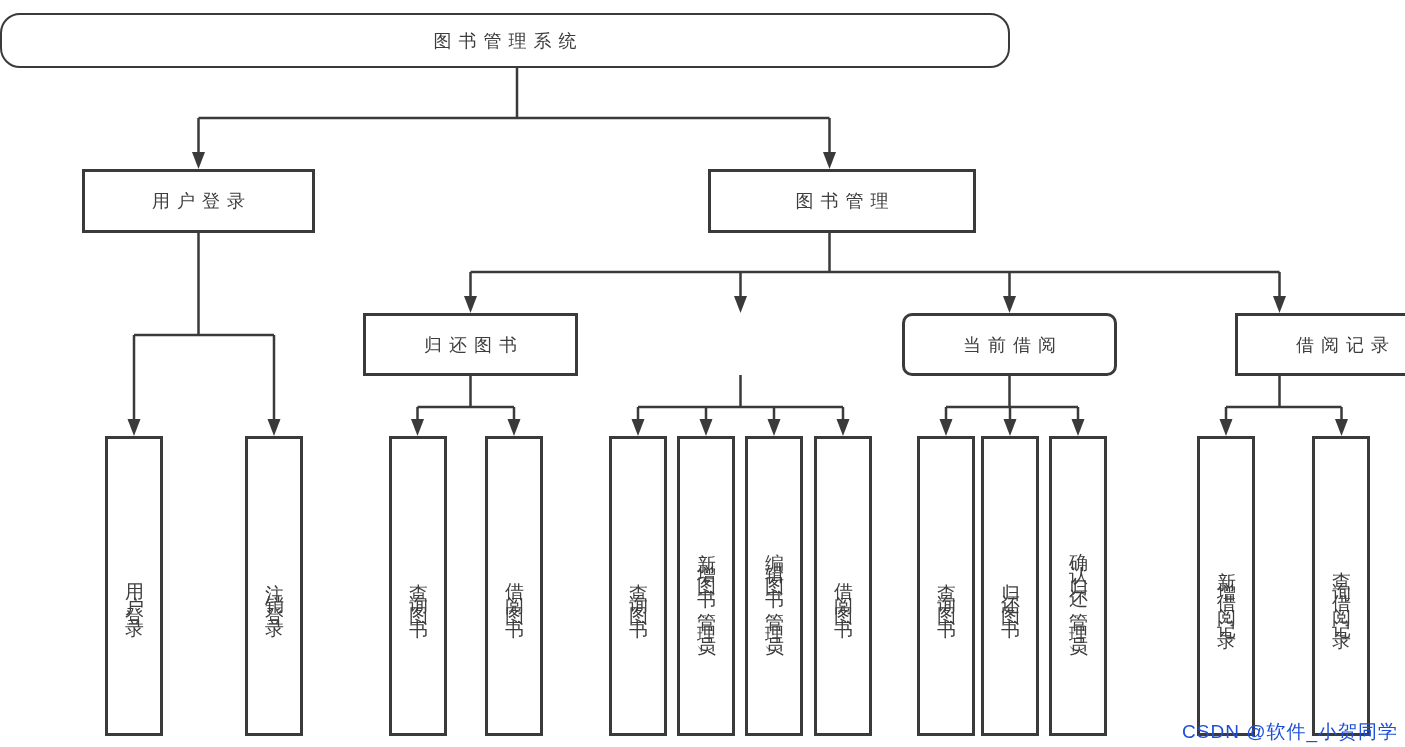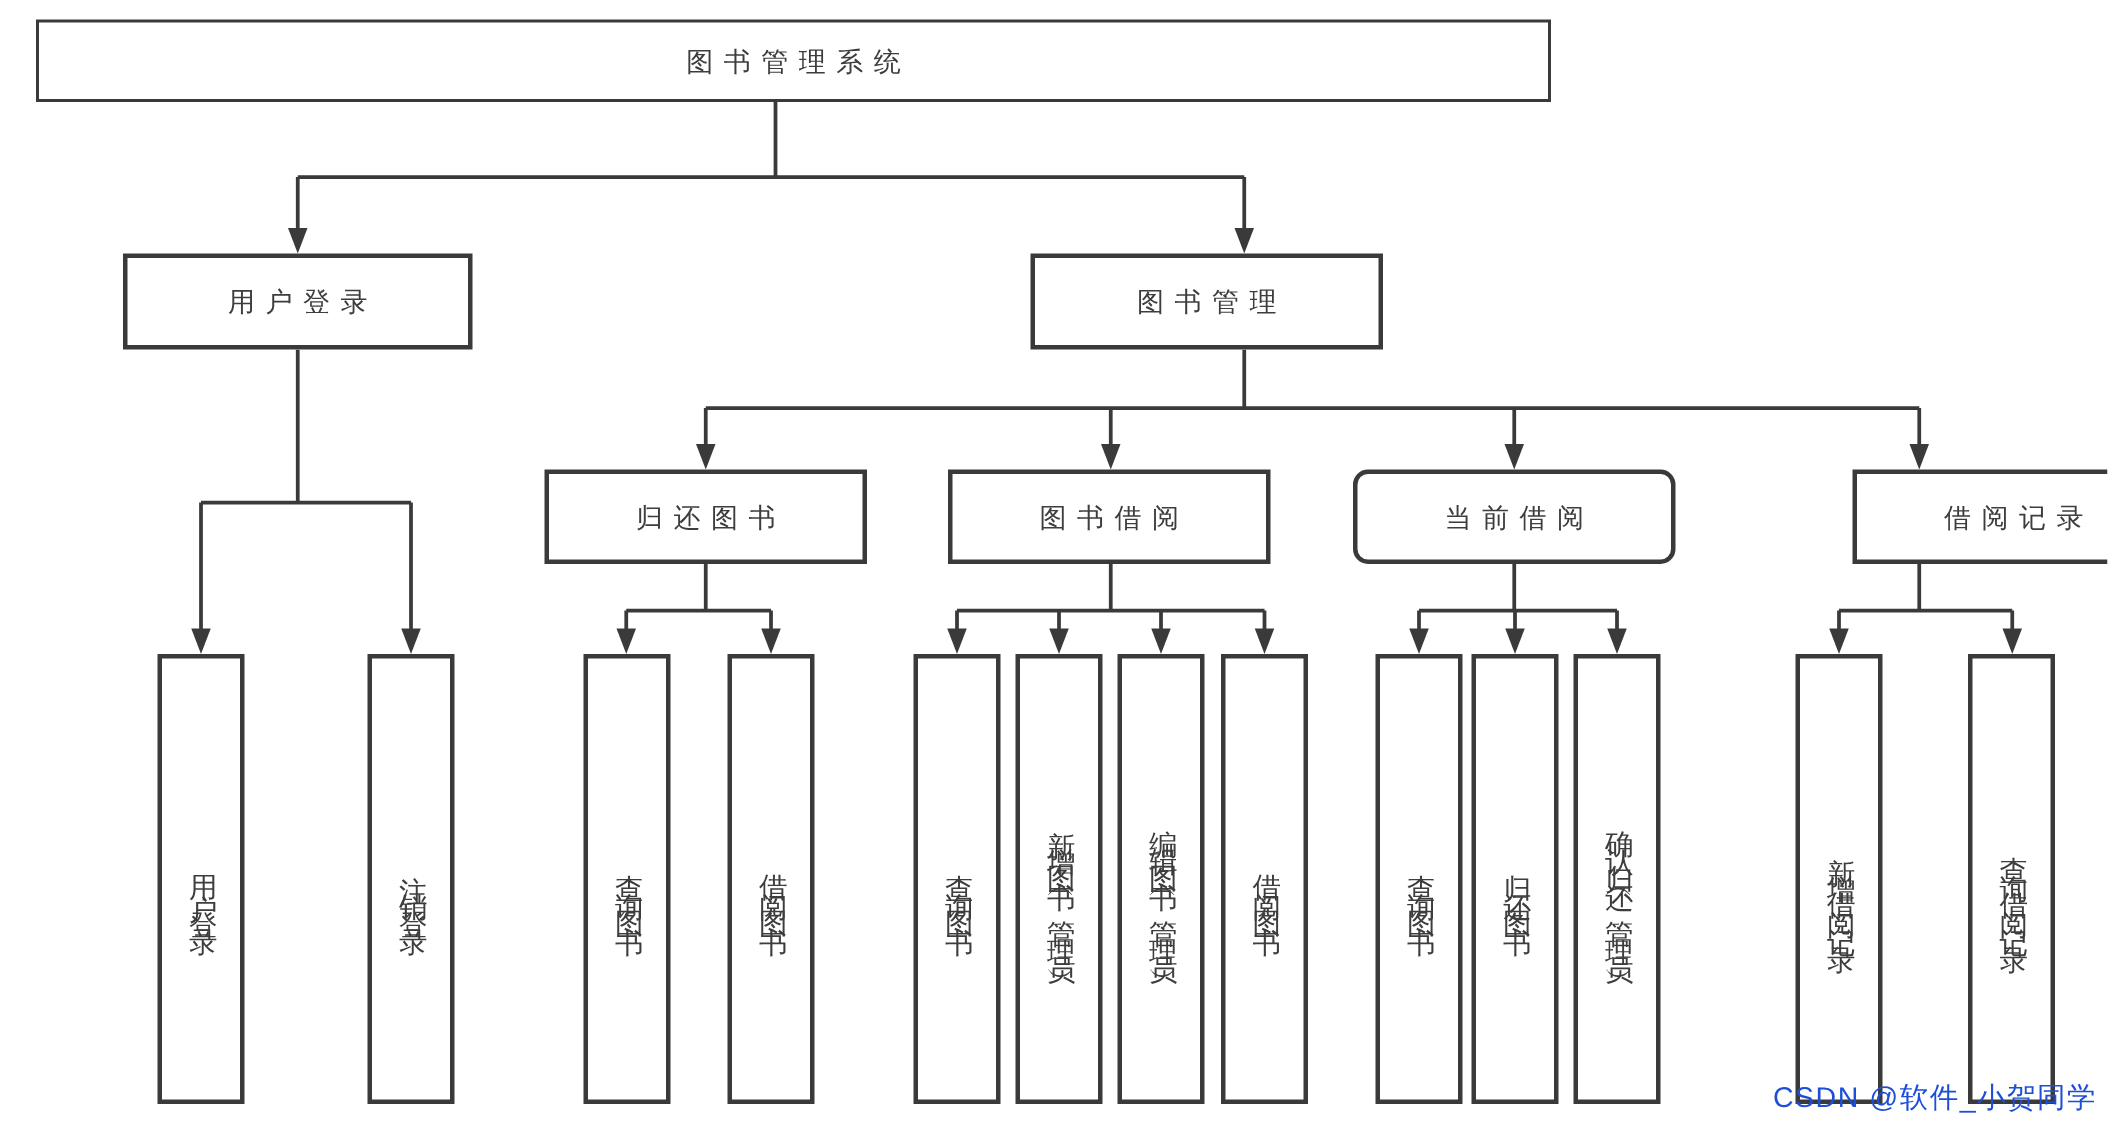--- a/index.html
+++ b/index.html
@@ -99,36 +99,33 @@
       <polygon points="767.5,419 780.5,419 774,436"></polygon>
       <polygon points="836.5,419 849.5,419 843,436"></polygon>
       <polygon points="939.5,419 952.5,419 946,436"></polygon>
       <polygon points="1003.5,419 1016.5,419 1010,436"></polygon>
       <polygon points="1071.5,419 1084.5,419 1078,436"></polygon>
       <polygon points="1219.5,419 1232.5,419 1226,436"></polygon>
       <polygon points="1335,419 1348,419 1341.5,436"></polygon>
     </g>
   </svg>
 
-  <div class="node root" style="left:24px; top:13px; width:1010px; height:55px;">
+  <div class="node root" style="left:0; top:13px; width:1010px; height:55px;border-radius:20px;">
     <span class="hlabel">图书管理系统</span>
   </div>
 
   <div class="node" style="left:82px; top:169px; width:233px; height:64px;">
     <span class="hlabel">用户登录</span>
   </div>
-  <div class="node" style="left:687px; top:169px; width:235px; height:64px;">
+  <div class="node" style="left:708px; top:169px; width:268px; height:64px;">
     <span class="hlabel">图书管理</span>
   </div>
 
   <div class="node" style="left:363px; top:313px; width:215px; height:63px;">
     <span class="hlabel">归还图书</span>
-  </div>
-  <div class="node" style="left:632px; top:313px; width:215px; height:63px;">
-    <span class="hlabel">图书借阅</span>
   </div>
   <div class="node" style="left:902px; top:313px; width:215px; height:63px;border-radius:10px;">
     <span class="hlabel">当前借阅</span>
   </div>
   <div class="node" style="left:1235px; top:313px; width:215px; height:63px;">
     <span class="hlabel">借阅记录</span>
   </div>
 
   <div class="node" style="left:105px; top:436px; width:58px; height:300px;">
     <span class="vlabel">用户登录</span>

